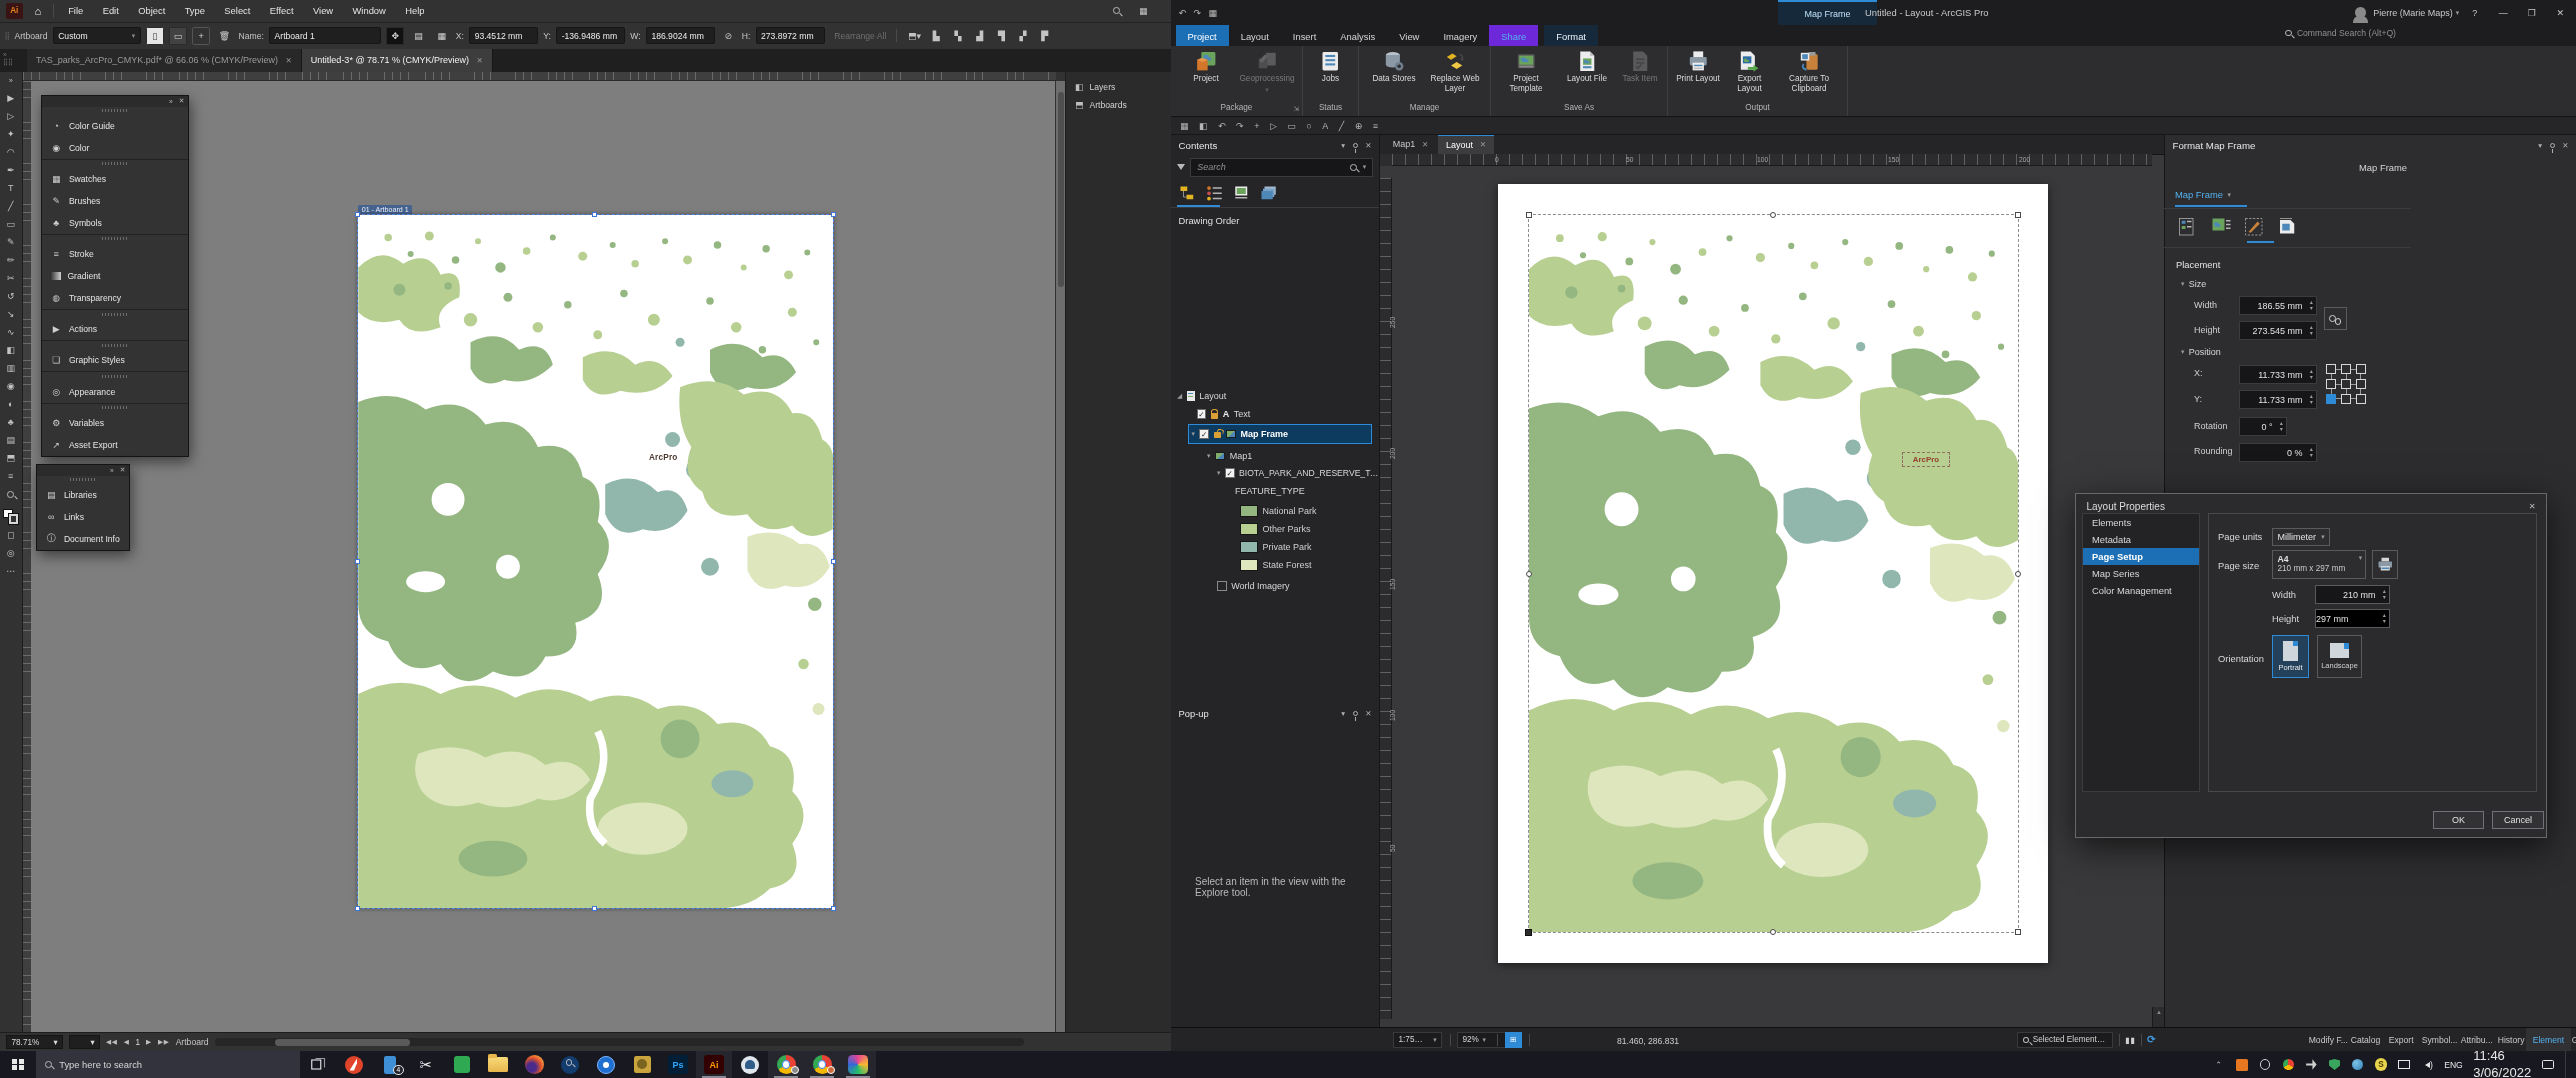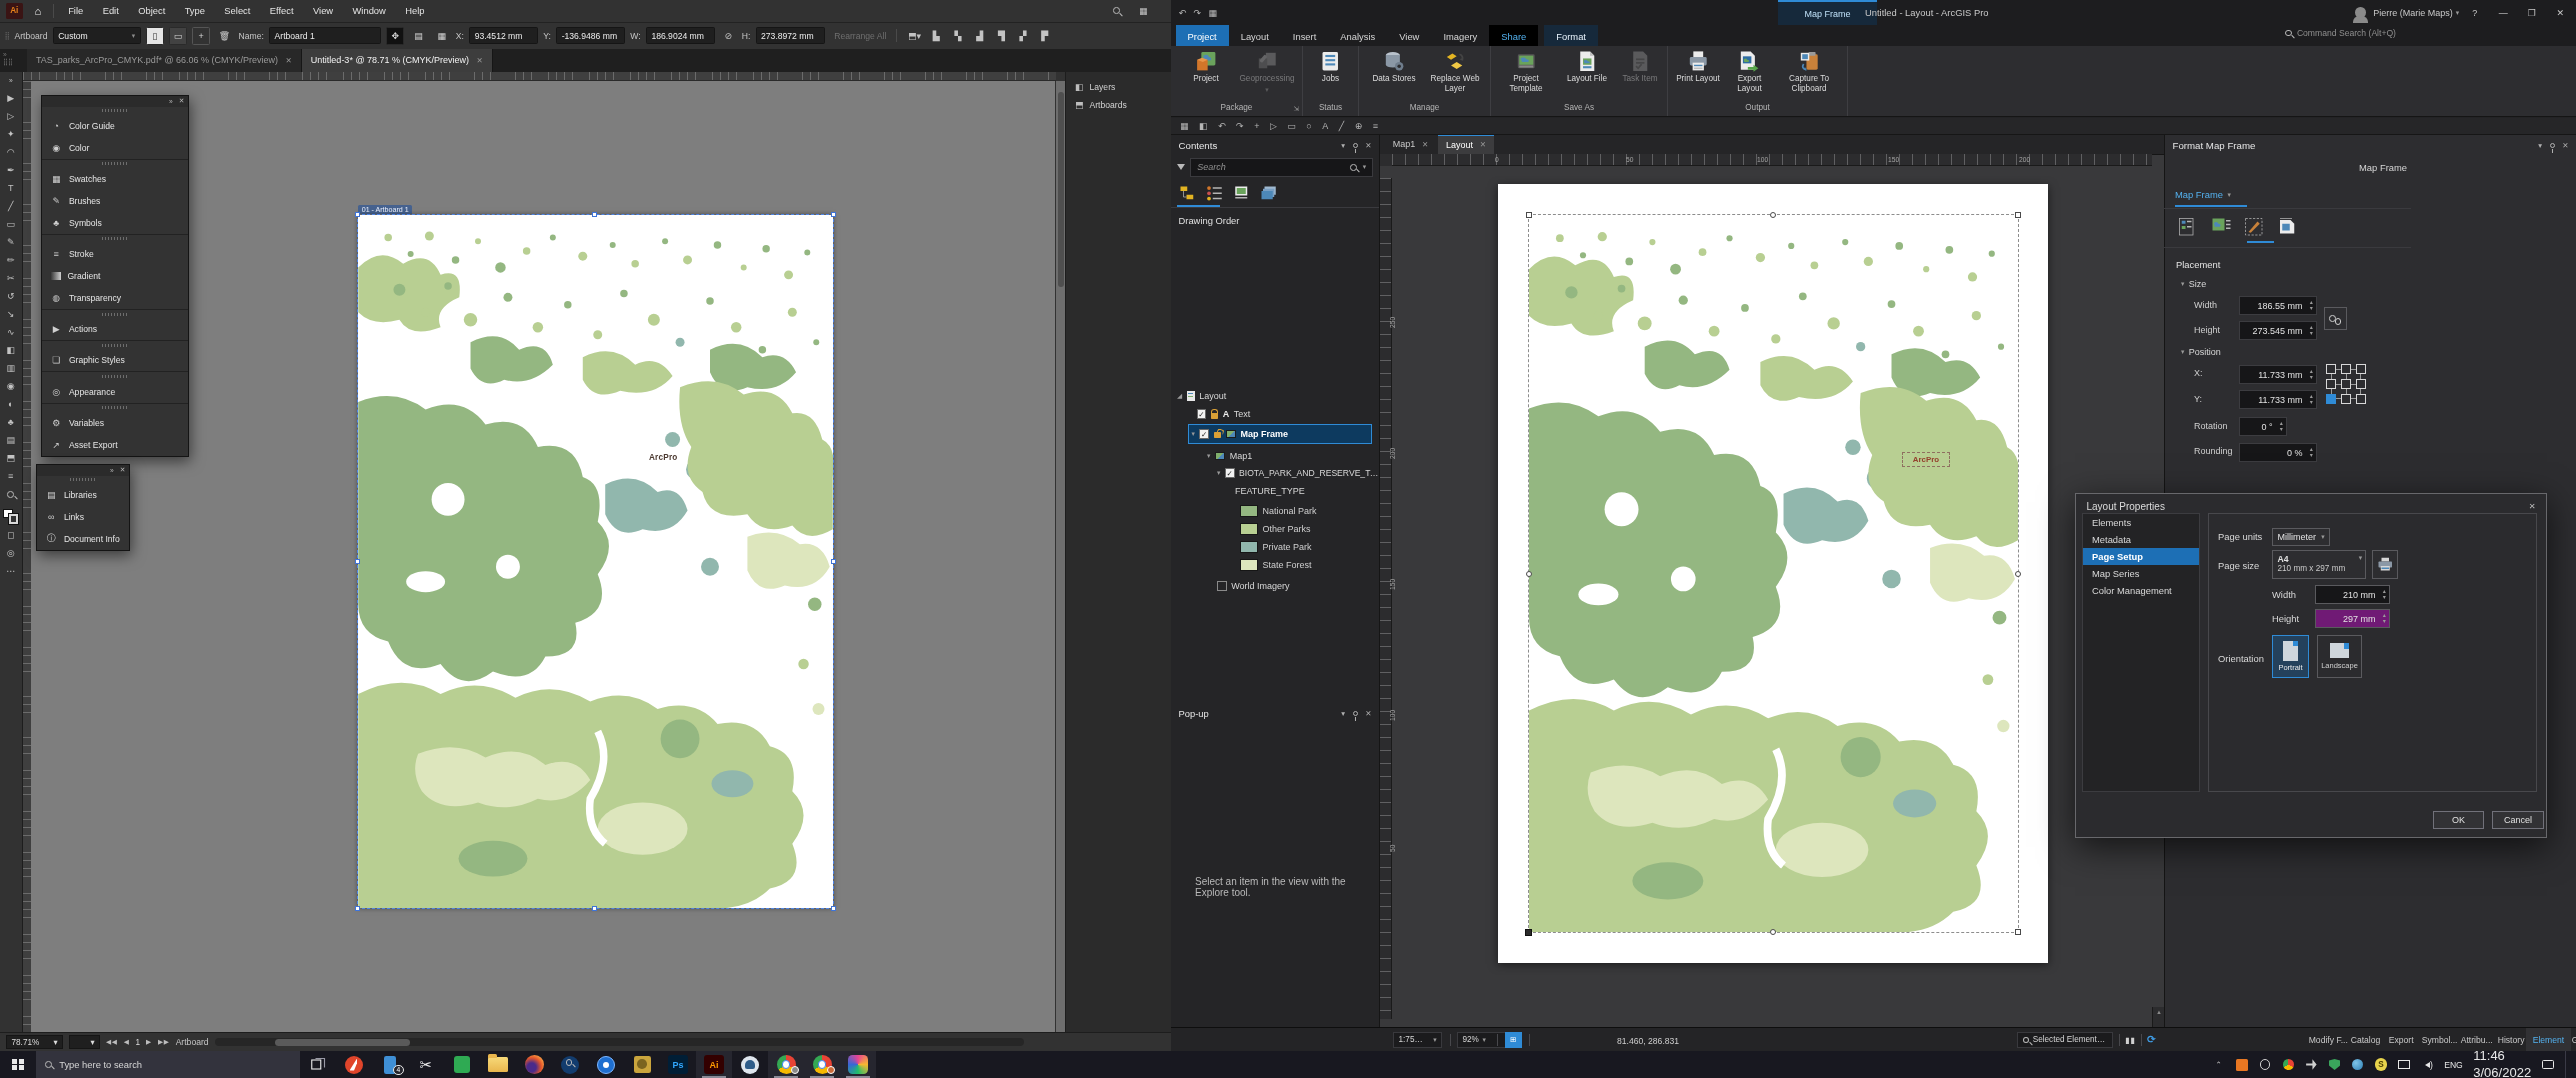--- a/index.html
+++ b/index.html
@@ -68,21 +68,21 @@
   .ag-title{left:1171px;top:0;width:1405px;height:25px;background:#1d1d1f;display:flex;align-items:center}
   .qat{display:flex;gap:7.5px;color:#b9b9b9;font-size:9px;margin-left:7.5px}
   .ctx-tab{position:absolute;left:1778px;top:0;width:99px;height:25px;background:#16293b;border-top:2.2px solid #2f8bd6;color:#bfe0f7;display:flex;align-items:center;justify-content:center;font-size:9px}
   .ag-apptitle{position:absolute;left:1865px;top:0;height:25px;line-height:25px;color:#c9c9c9;font-size:9.4px}
   .winbtn{width:25.5px;height:25px;display:flex;align-items:center;justify-content:center;color:#c9c9c9;font-size:9px}
   .personcircle{width:10.5px;height:10.5px;border-radius:50%;background:#8a8a8a;position:relative;margin-right:4.5px}
   .personcircle::after{content:"";position:absolute;left:-2.2px;top:9px;width:15px;height:6.7px;border-radius:6px 6px 0 0;background:#8a8a8a}
   .ag-tabs{left:1171px;top:25px;width:1405px;height:22px;background:#1d1d1f;display:flex;align-items:stretch;padding-left:4.5px}
   .ag-tab{padding:0 12px;display:flex;align-items:center;font-size:9.4px;color:#d6d6d6}
   .ag-tab.proj{background:#1d6fb5;color:#fff}
-  .ag-tab.active{background:#000000;color:#54b2f0}
+  .ag-tab.active{background:#6d28d9;color:#54b2f0}
   .ag-tab.ctx{background:#16293b;color:#e9f4fd}
   .cmdsearch{position:absolute;left:2285px;top:28px;display:flex;align-items:center;gap:5.2px;color:#8f8f8f;font-size:8.6px}
   .ribbon{left:1171px;top:46px;width:1405px;height:71px;background:#2d2d30;border-bottom:0.7px solid #151515;display:flex}
   .rgroup{display:flex;flex-direction:column;border-right:0.7px solid #3e3e42}
   .rbtns{flex:1;display:flex;align-items:flex-start;padding:3.7px 6px 0;gap:3px}
   .rbtn{width:58px;display:flex;flex-direction:column;align-items:center;gap:2.2px;text-align:center}
   .rbtn .lb{font-size:8.2px;line-height:1.12;color:#dcdcdc}
   .rbtn.dis{opacity:.42}
   .gname{height:12.7px;text-align:center;font-size:8.2px;color:#b5b5b5;position:relative}
   .launch{position:absolute;right:3px;top:1.5px;font-size:6.7px;color:#9a9a9a}
@@ -1039,21 +1039,21 @@
       </div>
       <span class="dlab" style="left:63px;top:75px">Width</span>
       <div class="dfld" style="left:106px;top:71px;width:75px;height:19px;justify-content:flex-end;padding-right:13.5px;background:#161618">
           <span>210 mm</span>
           <span class="spin">
             <span>▲</span>
             <span>▼</span>
           </span>
         </div>
       <span class="dlab" style="left:63px;top:99px">Height</span>
-      <div class="dfld" style="left:106px;top:95px;width:75px;height:19px;justify-content:flex-end;padding-right:13.5px;background:#701a75">
+      <div class="dfld" style="left:106px;top:95px;width:75px;height:19px;padding-right:13.5px;background:#000000">
           <span>297 mm</span>
           <span class="spin">
             <span>▲</span>
             <span>▼</span>
           </span>
         </div>
       <span class="dlab" style="left:9px;top:139px">Orientation</span>
       <div class="obtn on" style="left:63px;top:121px">
           <span class="pgicon"></span>
           <span>Portrait</span>

